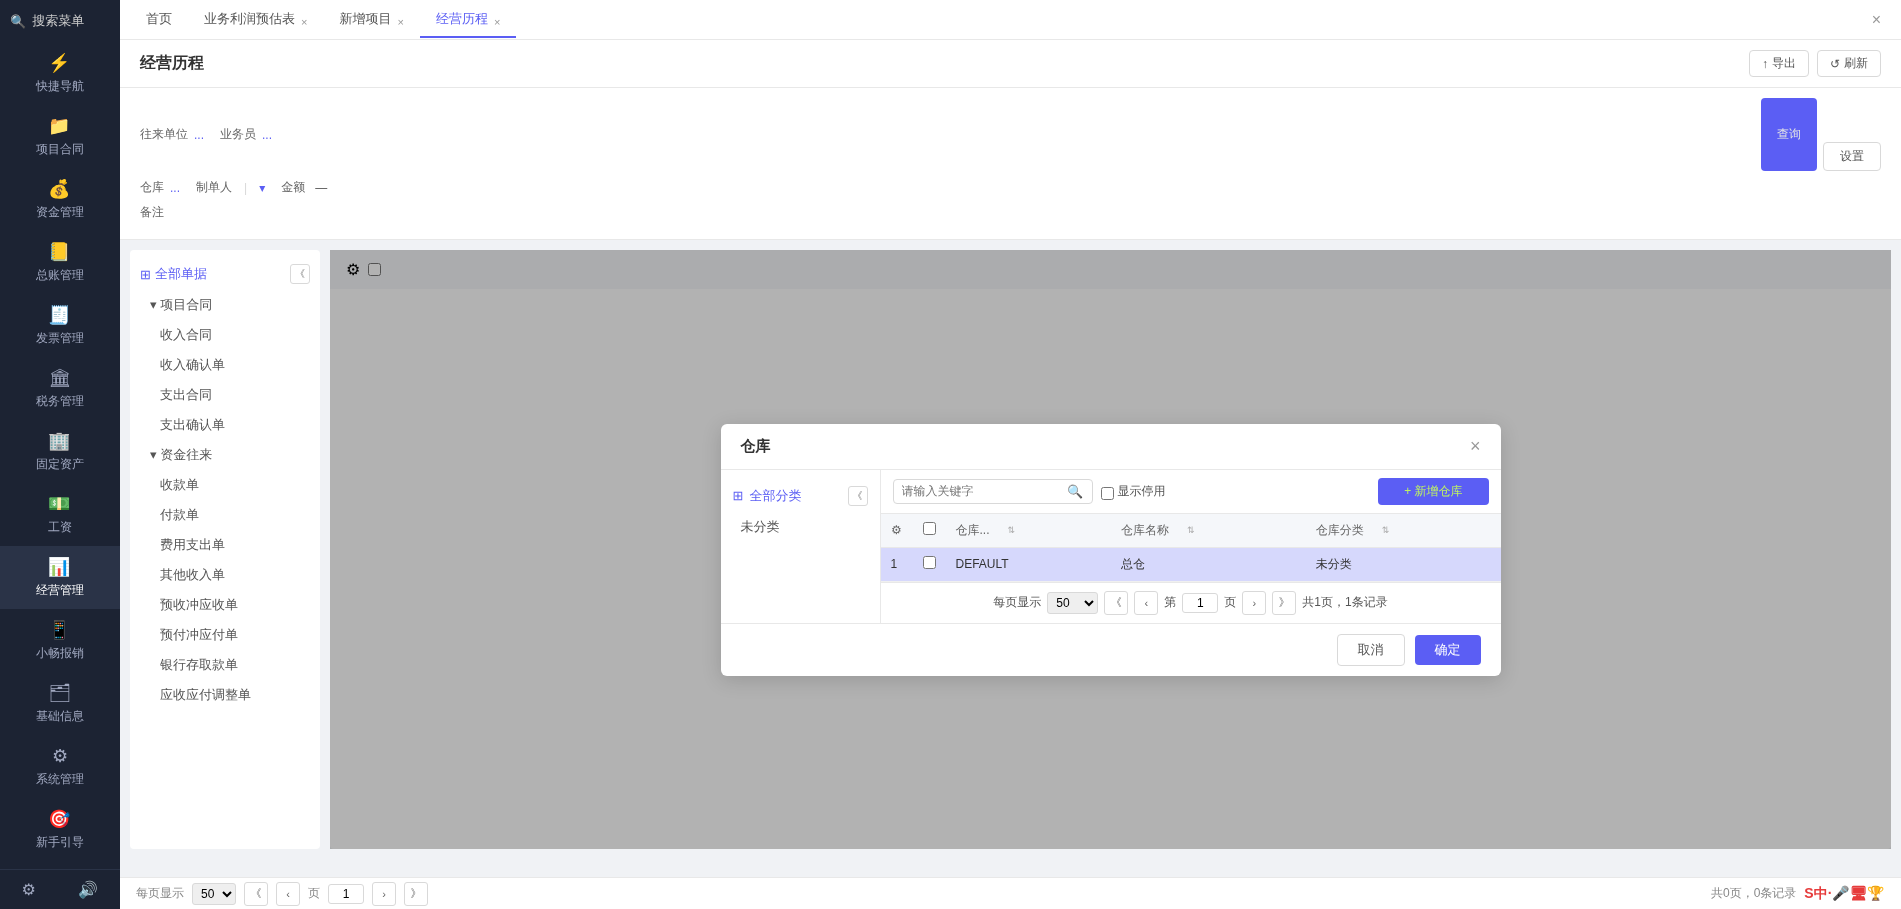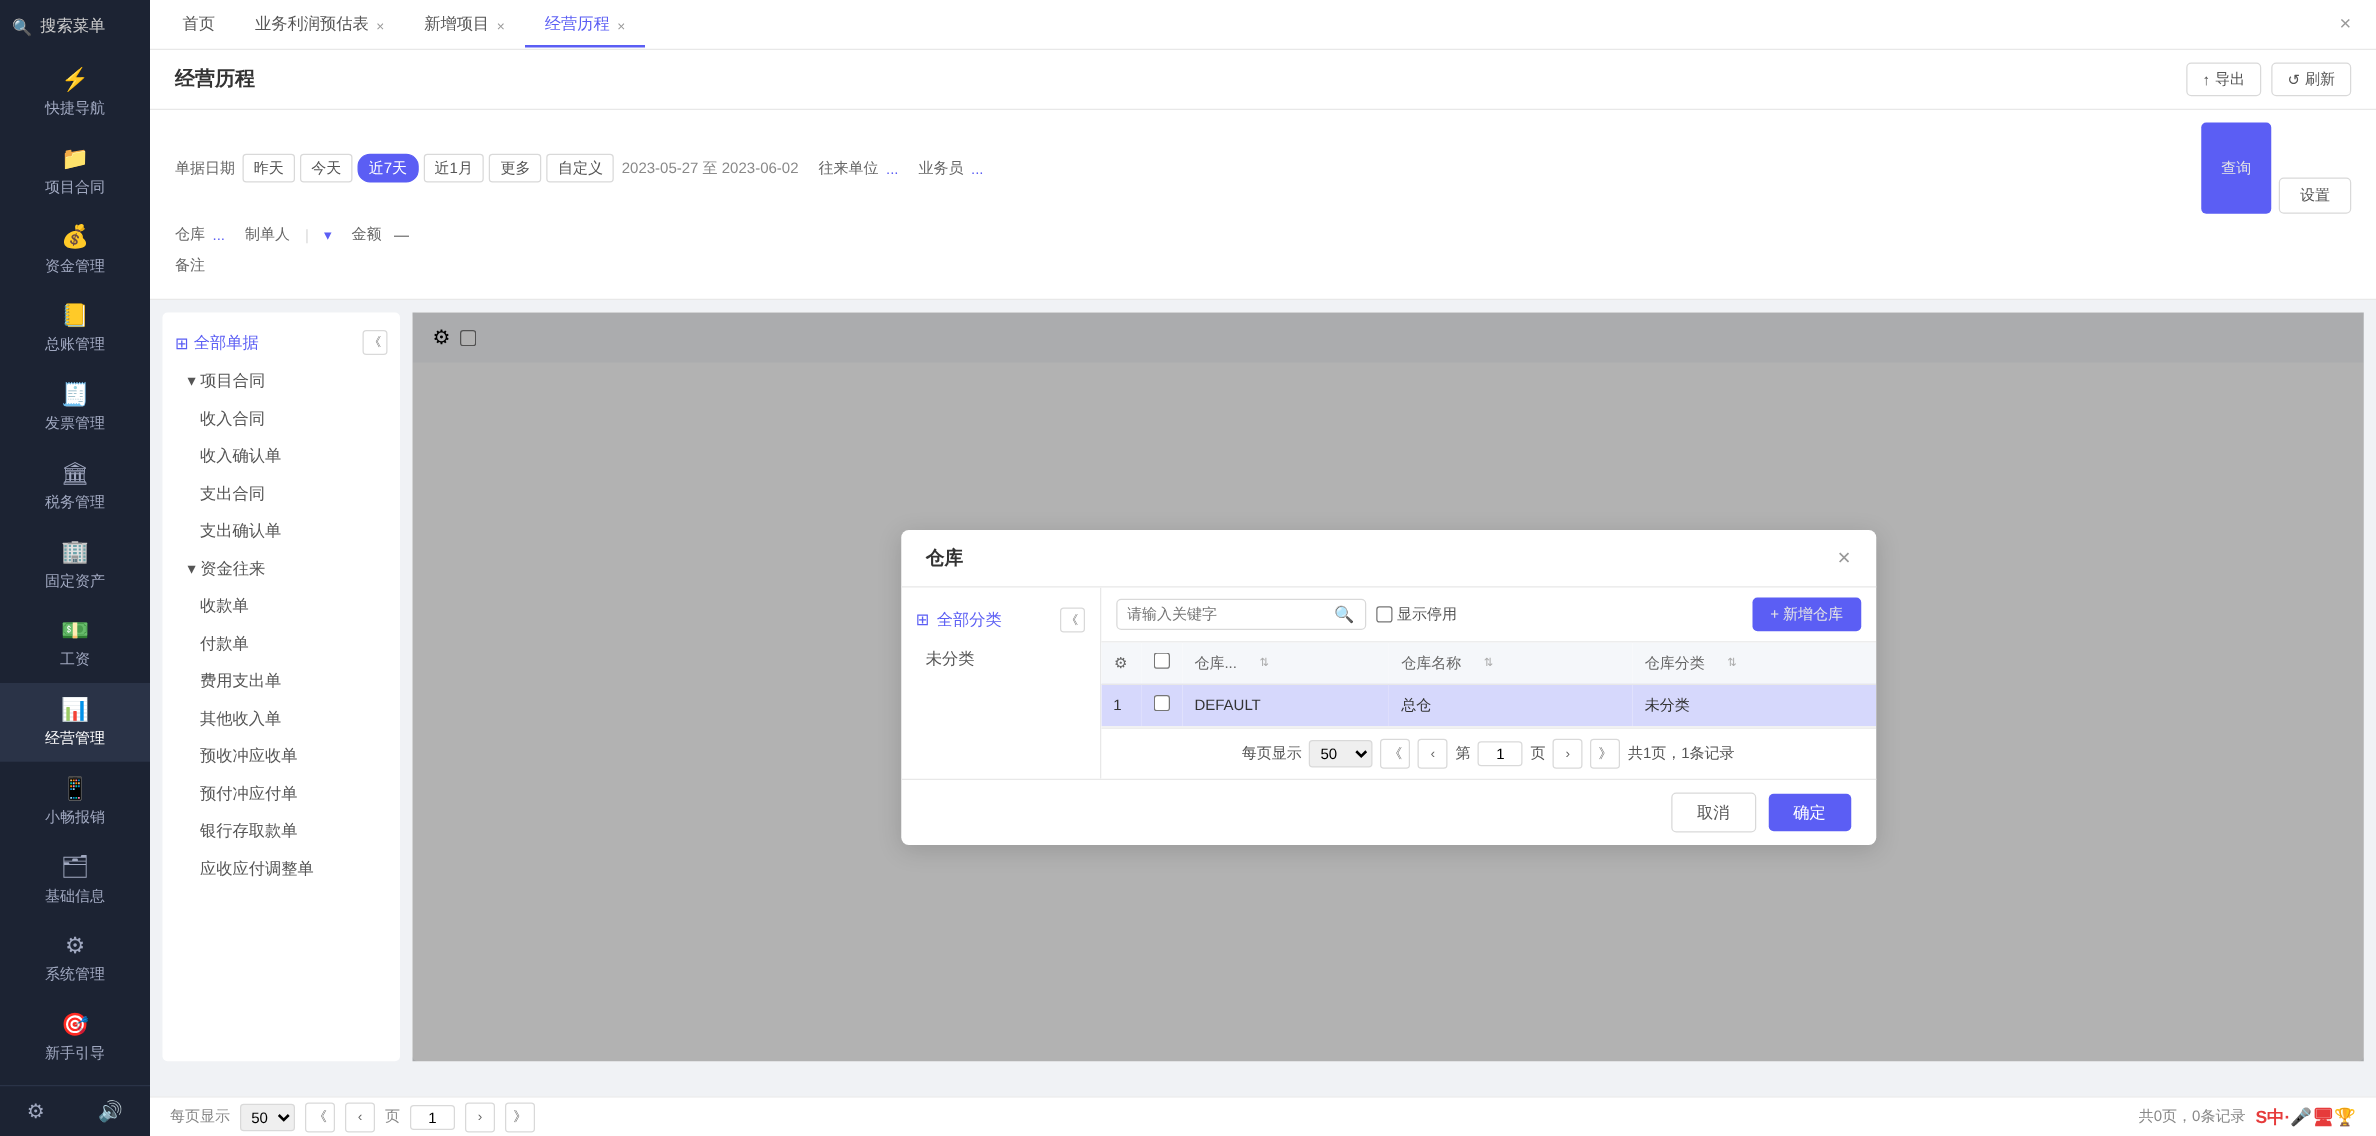--- a/index.html
+++ b/index.html
@@ -285,31 +285,31 @@
     .search-box input {
       border: none;
       outline: none;
       font-size: 12px;
       color: #333;
       width: 100%;
     }
     .search-icon { color: #999; font-size: 13px; }
     .checkbox-label {
       display: flex;
-      align-items: center;
+      align-items: flex-end;
       gap: 4px;
       font-size: 12px;
       color: #555;
     }
     .btn-add {
       margin-left: auto;
       background: #5b5ef4;
-      color: #e5e5e5;
+      color: #bef264;
       border: none;
-      padding: 5px 14px;
+      padding: 5px 26px;
       border-radius: 4px;
       font-size: 12px;
       cursor: pointer;
       white-space: nowrap;
     }
 
     
     .modal-table {
       flex: 1;
       overflow: auto;
@@ -530,32 +530,20 @@
       </button>
       <button class="btn-refresh">
         <span>↺</span>
         <span>刷新</span>
       </button>
     </div>
   </div>
 
   <div class="filter-area">
     <div class="filter-row">
-      <div class="filter-item">
-        <span class="filter-label">单据日期</span>
-        <div class="date-btns">
-          <button class="date-btn">昨天</button>
-          <button class="date-btn">今天</button>
-          <button class="date-btn active">近7天</button>
-          <button class="date-btn">近1月</button>
-          <button class="date-btn">更多</button>
-          <button class="date-btn">自定义</button>
-        </div>
-        <span class="date-range">2023-05-27 至 2023-06-02</span>
-      </div>
       <div class="filter-item">
         <span class="filter-label">往来单位</span>
         <span class="filter-ellipsis">...</span>
       </div>
       <div class="filter-item">
         <span class="filter-label">业务员</span>
         <span class="filter-ellipsis">...</span>
       </div>
       <div style="margin-left:auto; display:flex; gap:6px;">
         <button class="btn-query">查询</button>

